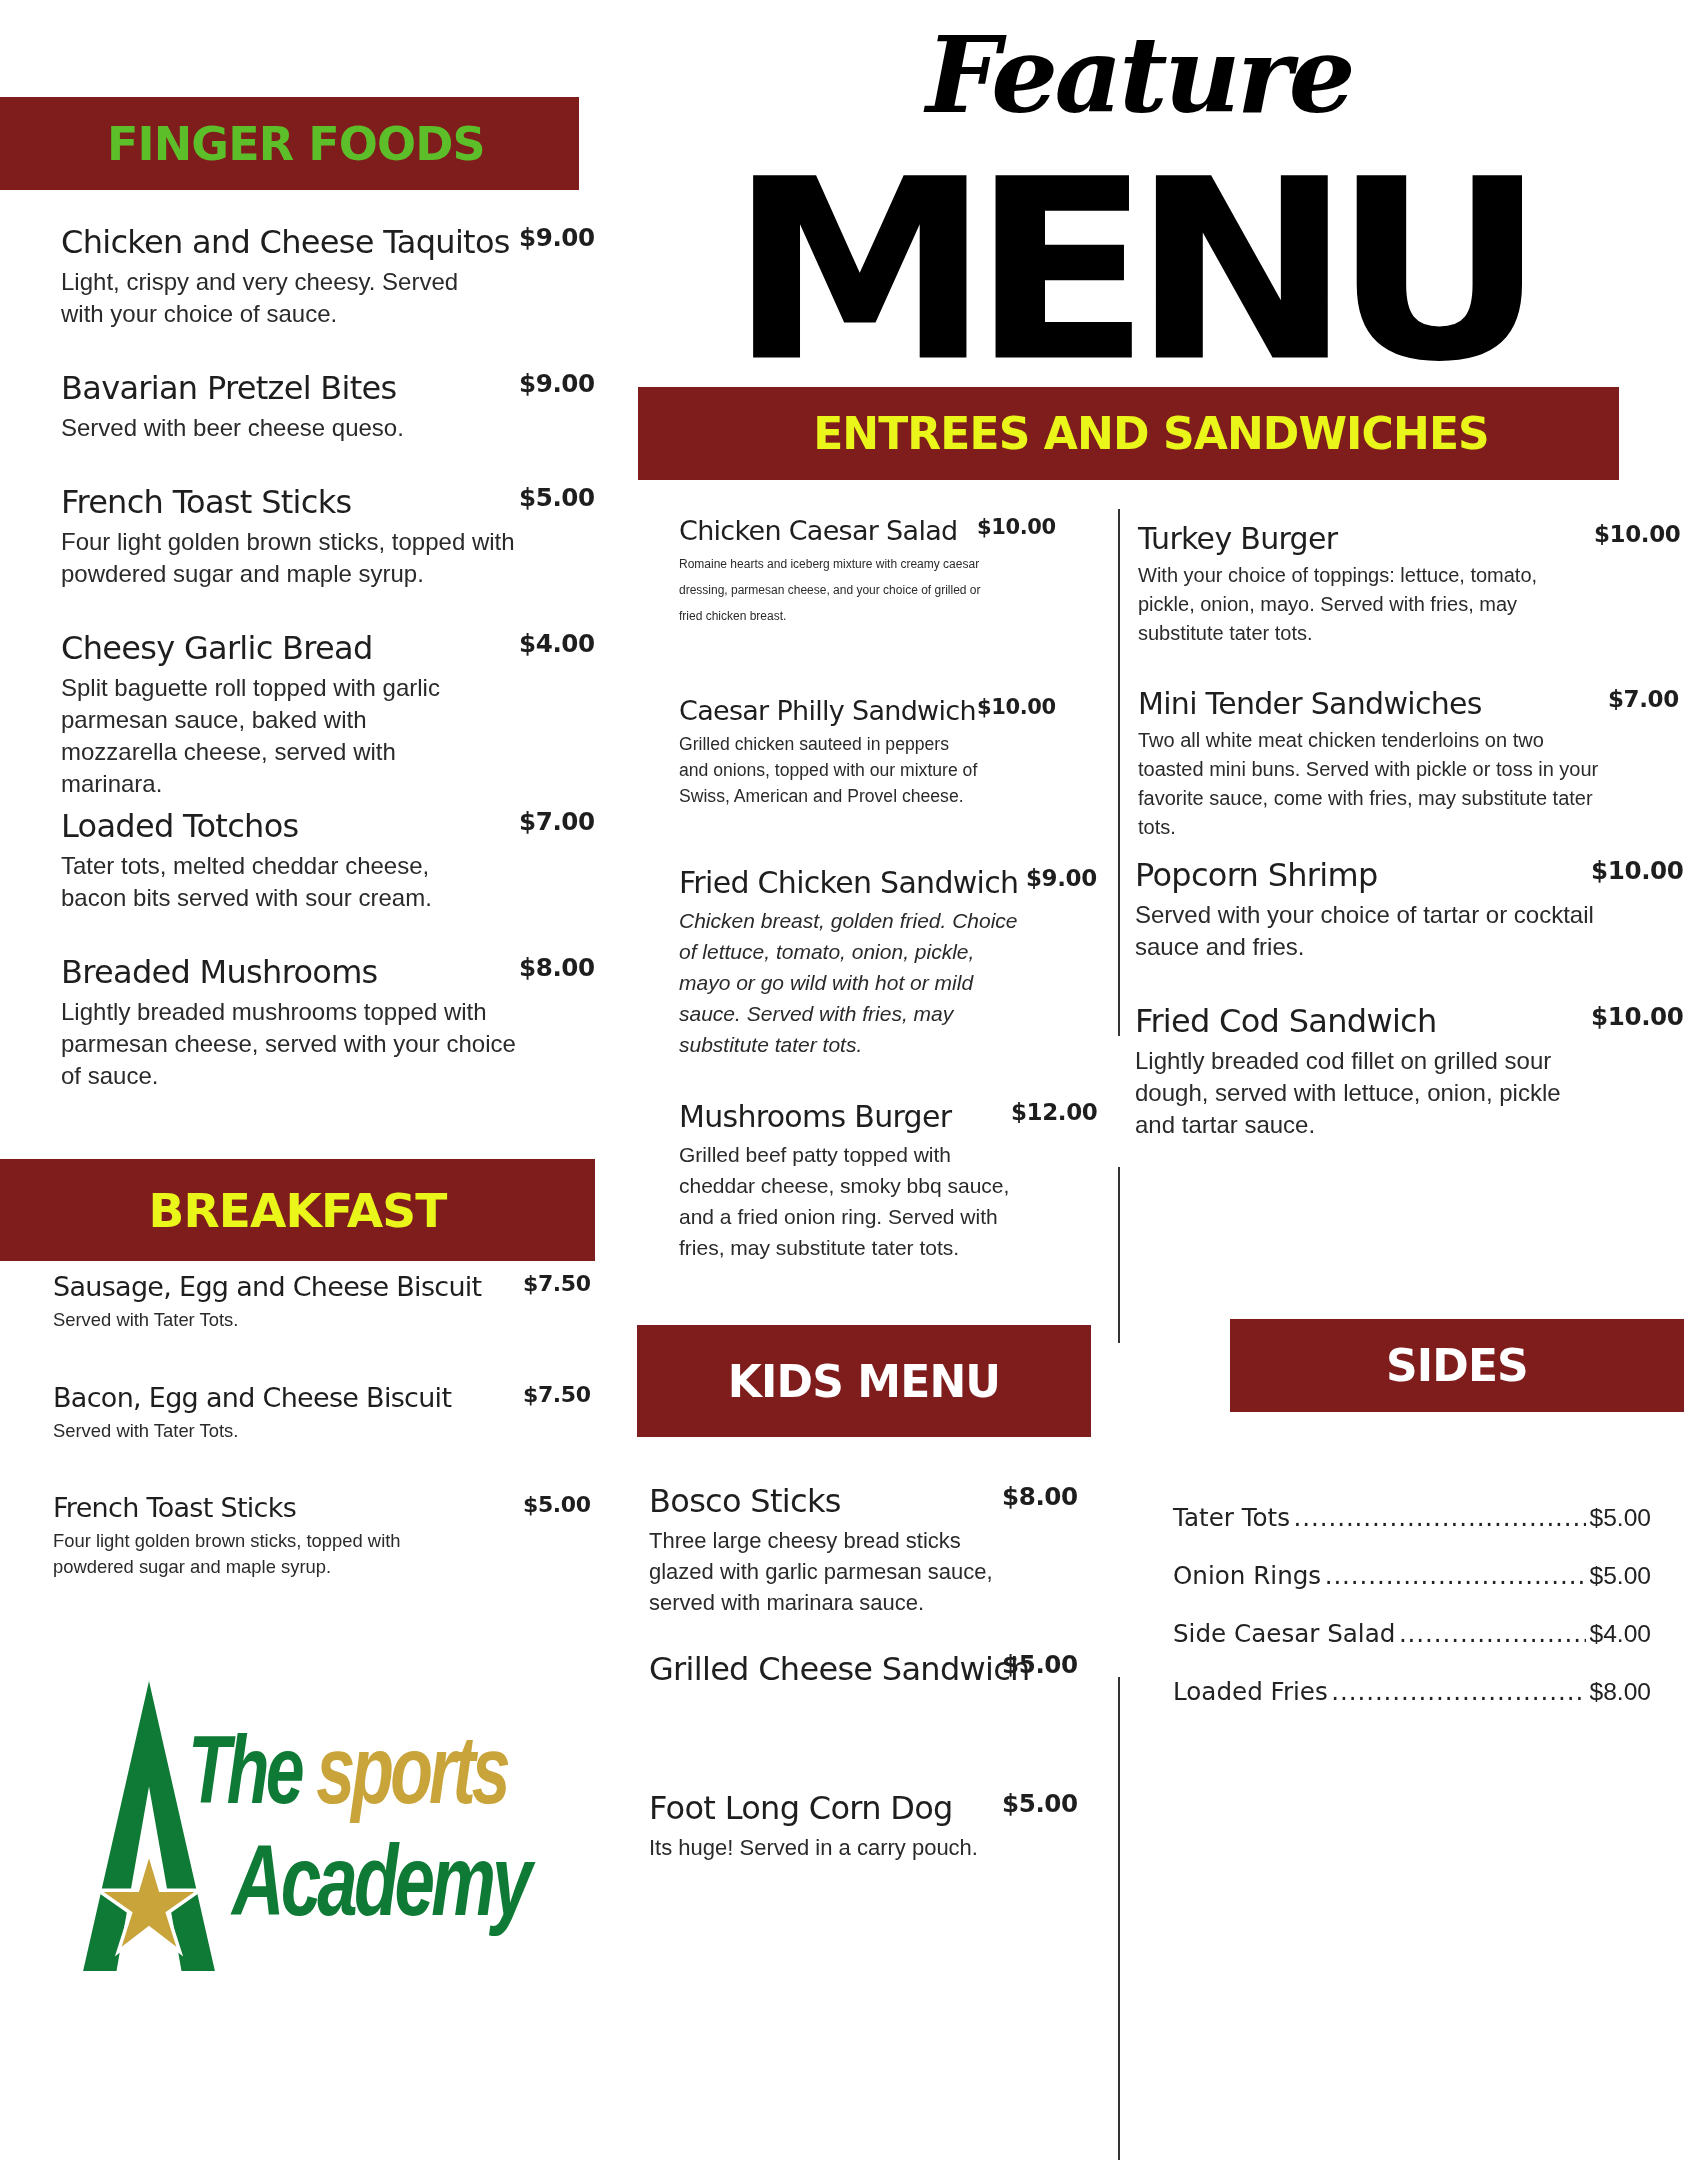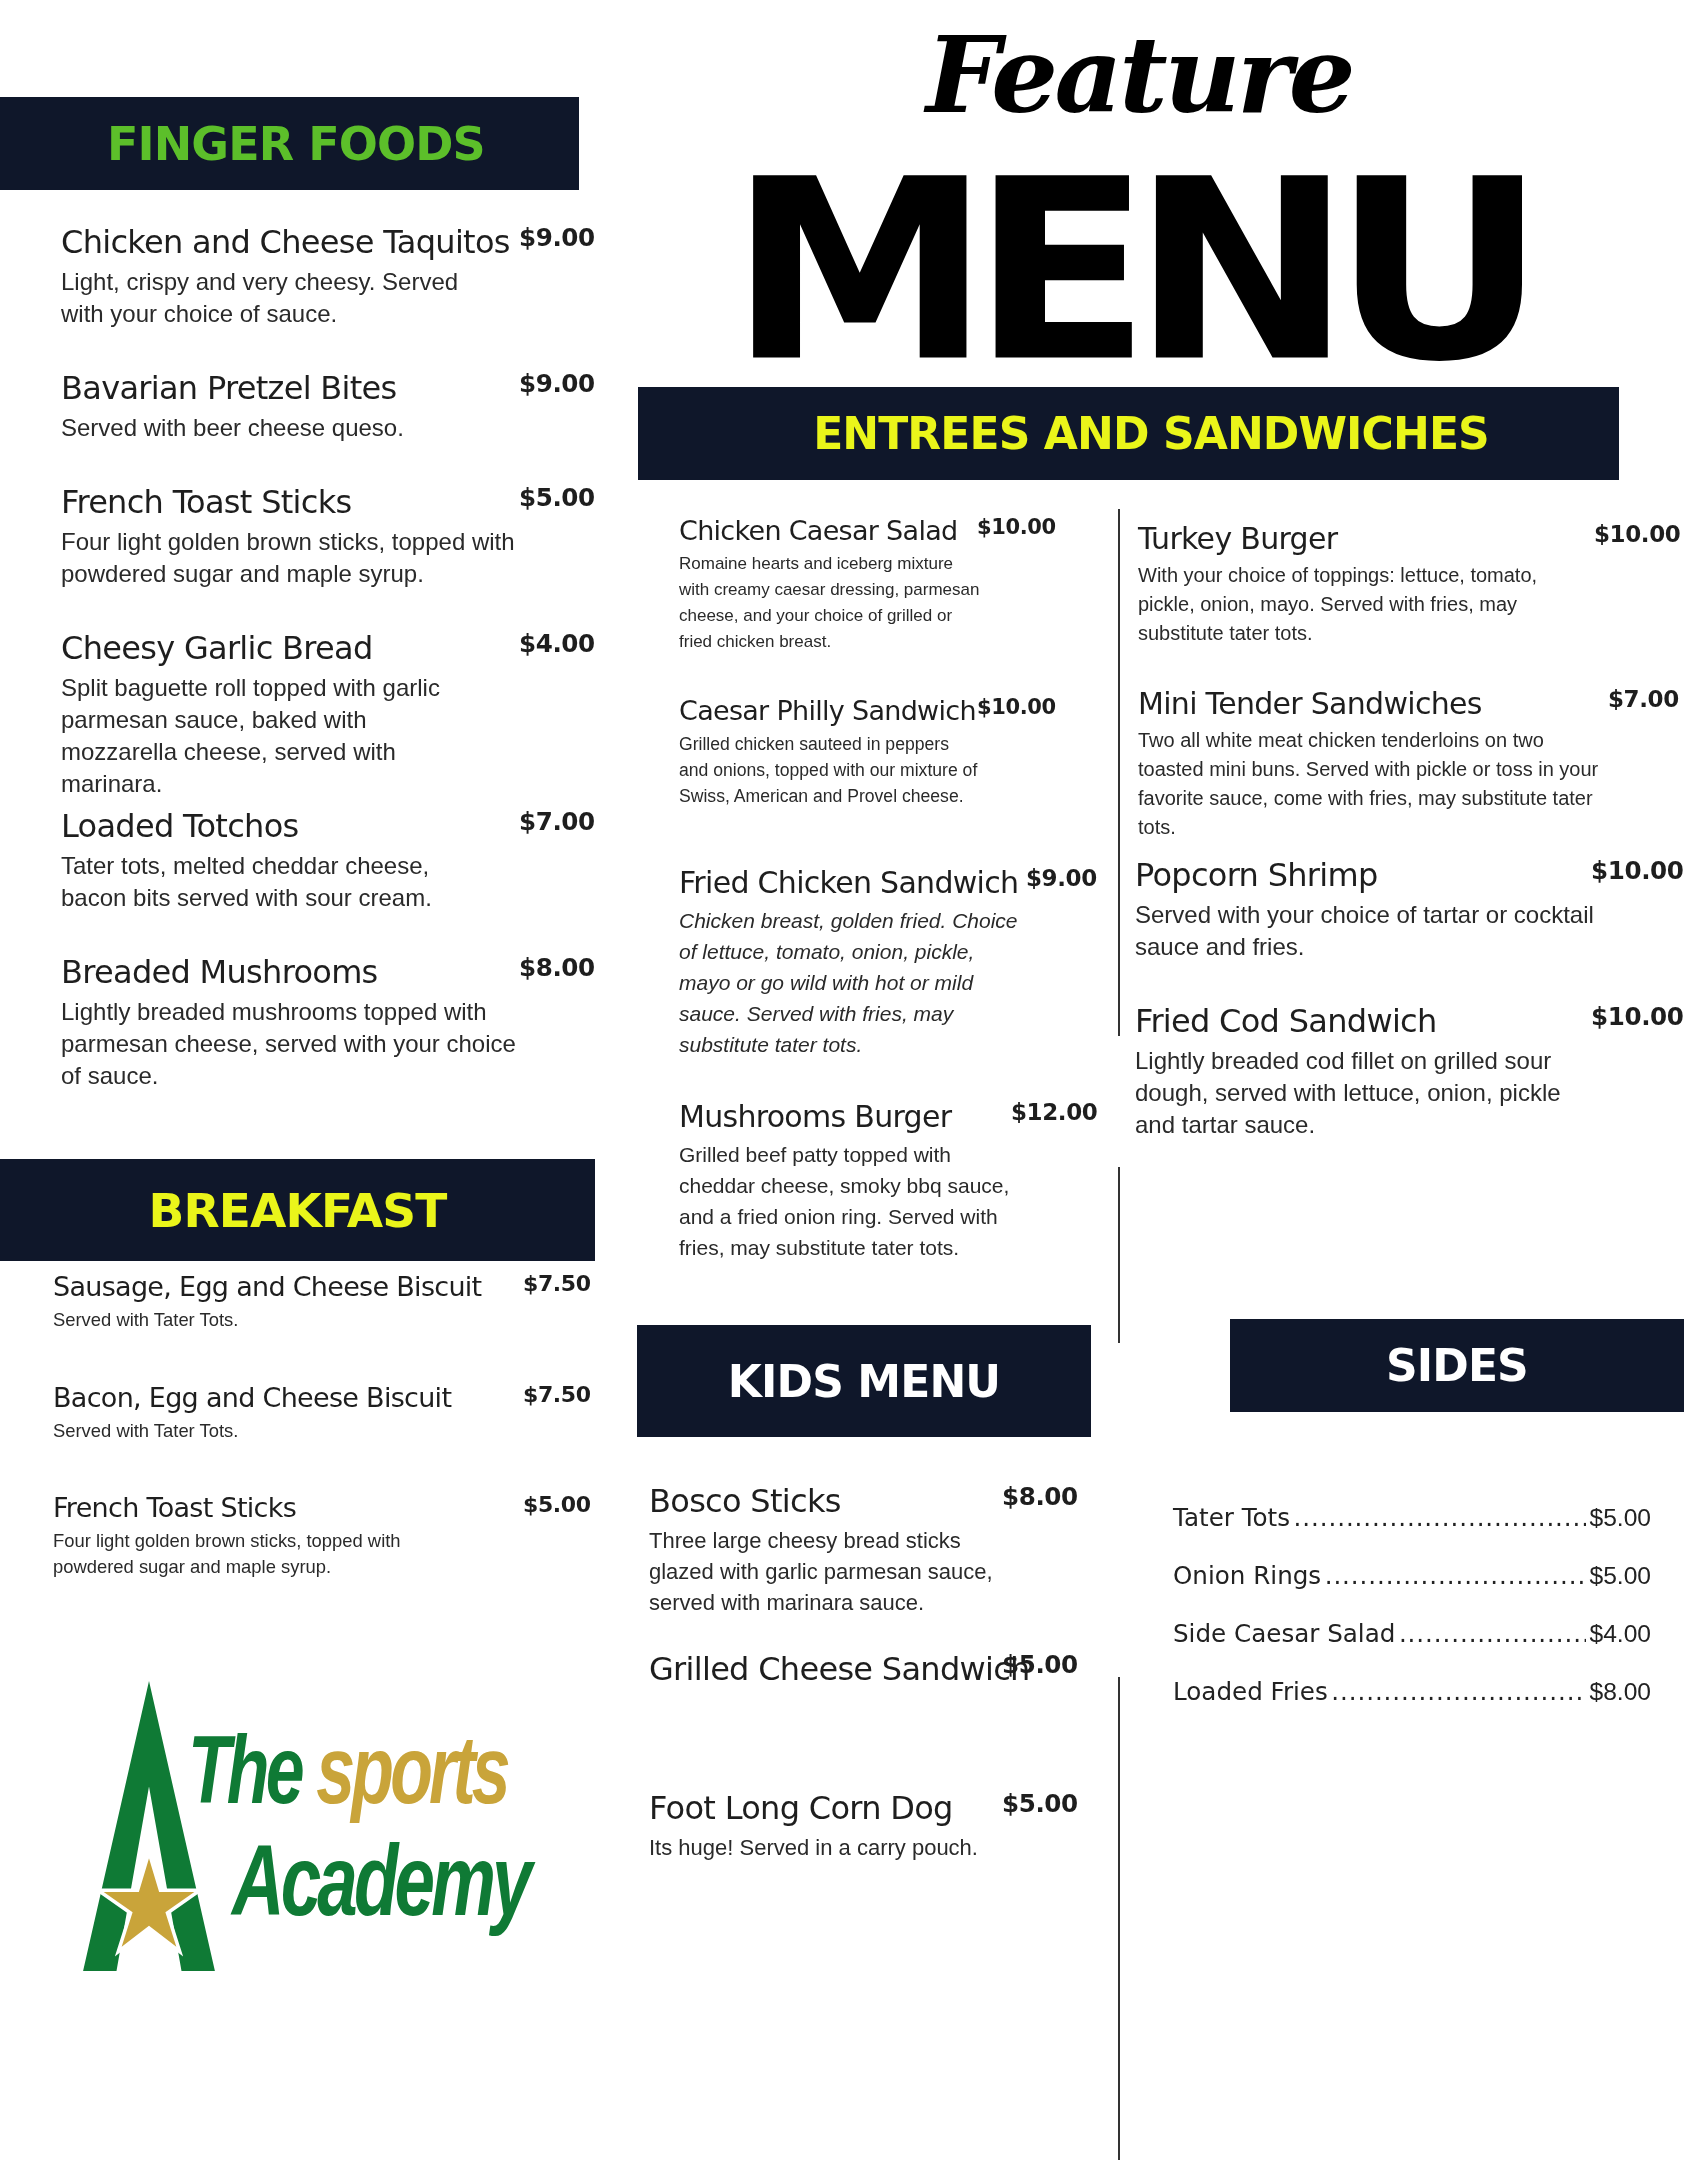--- a/index.html
+++ b/index.html
@@ -1,20 +1,20 @@
 <!DOCTYPE html>
 <html style="font-size:14px"><head>
 <meta charset="utf-8">
 <style>
   * { box-sizing: border-box; margin: 0; padding: 0; }
   html, body { width: 1685px; height: 2182px; background: #ffffff; overflow: hidden; }
   body { position: relative; font-family: "Liberation Sans", sans-serif; color: #1a1a1a; }
 
   .abs { position: absolute; }
-  .banner { position: absolute; background: #0f172a; display: flex; align-items: center; justify-content: center; }
+  .banner { position: absolute; background: #7f1d1d; display: flex; align-items: center; justify-content: center; }
   .banner span { font-family: "DejaVu Sans", sans-serif; font-weight: bold; letter-spacing: -0.9px; }
 
   .item { position: absolute; }
   .item .name { font-family: "DejaVu Sans", sans-serif; font-size: 32px; color: #1e1e1e; letter-spacing: -0.7px; white-space: nowrap; }
   .item .price { position: absolute; top: 0; font-family: "DejaVu Sans", sans-serif; font-weight: bold; font-size: 24.6px; color: #1e1e1e; letter-spacing: -0.4px; white-space: nowrap; }
   .item .desc { font-family: "Liberation Sans Narrow", "Liberation Sans", sans-serif; font-size: 24px; line-height: 32px; color: #2a2a2a; margin-top: 5.3px; transform-origin: left top; }
 
   .small .name { font-size: 27px; }
   .small .price { font-size: 22px; }
   .small .desc { font-size: 18.4px; line-height: 26px; }
@@ -109,21 +109,21 @@
   <span style="color:#eaf51a; font-size:44px;">ENTREES AND SANDWICHES</span>
 </div>
 
 <div class="vline" style="left:1118px; top:509px; height:527px;"></div>
 <div class="vline" style="left:1118px; top:1167px; height:176px;"></div>
 <div class="vline" style="left:1118px; top:1677px; height:483px;"></div>
 
 <div class="item small" style="left:679px; top:515px; width:421px;">
   <div class="name">Chicken Caesar Salad</div>
   <div class="price" style="left:298px; font-size:21px;">$10.00</div>
-  <div class="desc" style="width:303px; font-size:17px;">Romaine hearts and iceberg mixture with creamy caesar dressing, parmesan cheese, and your choice of grilled or fried chicken breast.</div>
+  <div class="desc" style="width:303px; font-size:12px;">Romaine hearts and iceberg mixture with creamy caesar dressing, parmesan cheese, and your choice of grilled or fried chicken breast.</div>
 </div>
 <div class="item small" style="left:679px; top:695px; width:421px;">
   <div class="name">Caesar Philly Sandwich</div>
   <div class="price" style="left:298px; font-size:21px;">$10.00</div>
   <div class="desc" style="width:303px; font-size:17.6px;">Grilled chicken sauteed in peppers and onions, topped with our mixture of Swiss, American and Provel cheese.</div>
 </div>
 <div class="item" style="left:679px; top:865px; width:421px;">
   <div class="name" style="font-size:30px;">Fried Chicken Sandwich</div>
   <div class="price" style="left:347px; font-size:23px;">$9.00</div>
   <div class="desc" style="width:351px; font-size:21px; line-height:31px;font-style:italic;">Chicken breast, golden fried. Choice of lettuce, tomato, onion, pickle, mayo or go wild with hot or mild sauce.  Served with fries, may substitute tater tots.</div>

